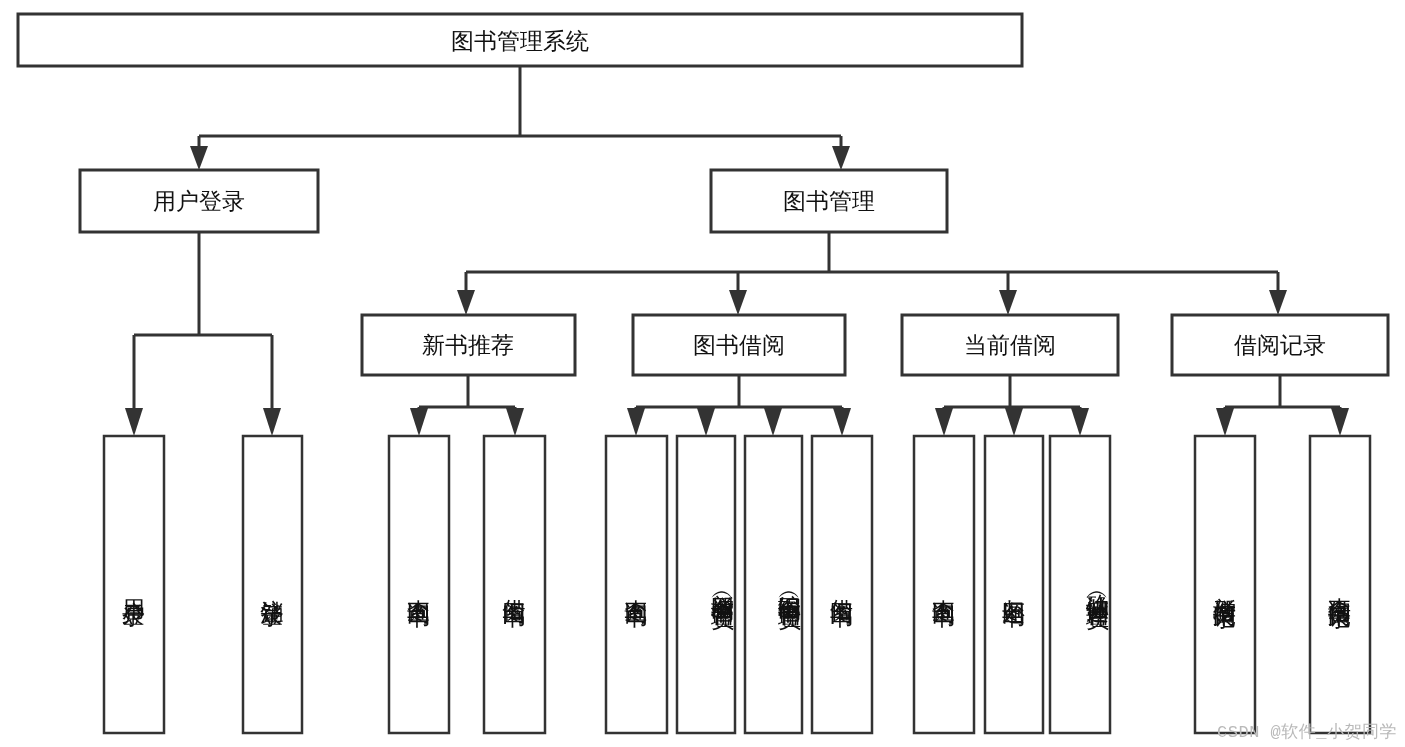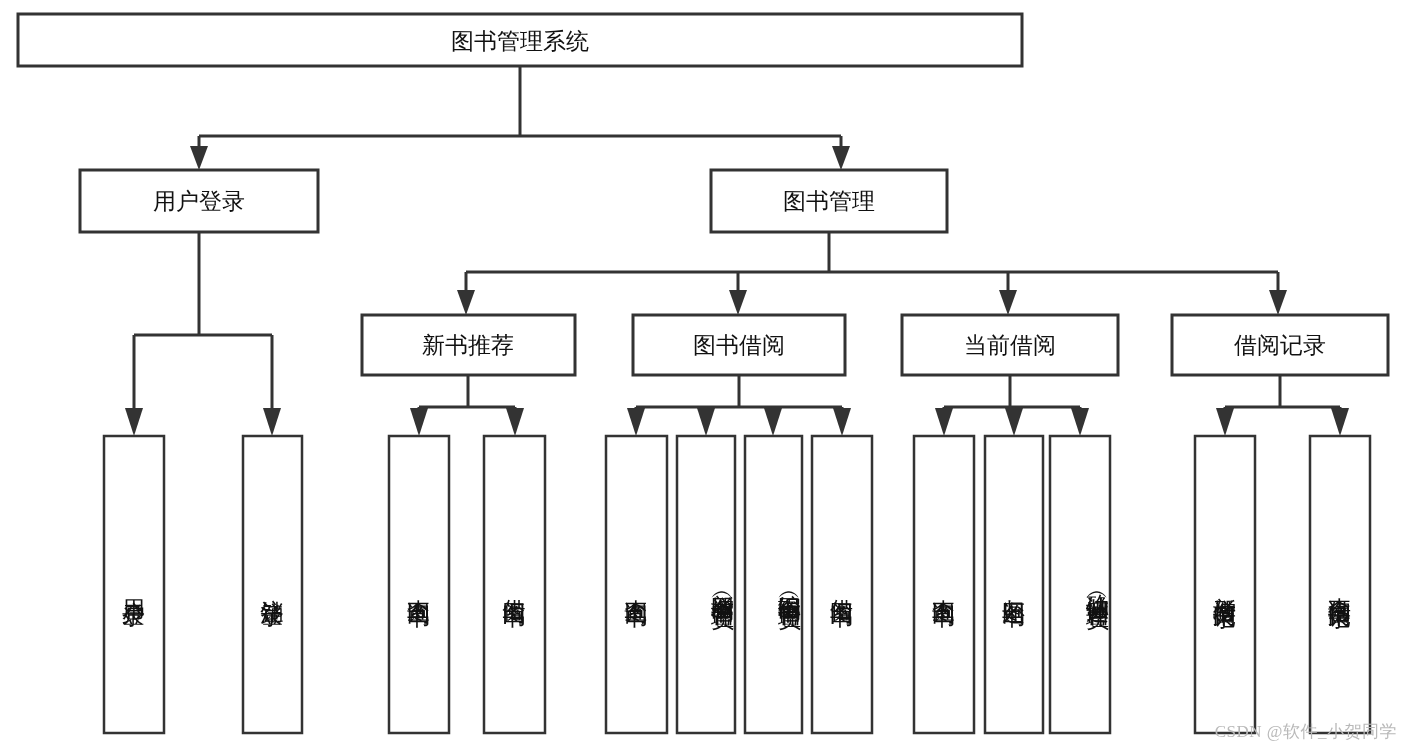--- a/index.html
+++ b/index.html
@@ -35,21 +35,21 @@
     line-height:1.05;
     letter-spacing:2px;
     color:#111111;
     font-family:"DejaVu Sans","Liberation Sans",sans-serif;
     white-space:nowrap;
     pointer-events:none;
   }
   #watermark{
     position:absolute;right:8px;bottom:4px;
     font-size:17px;color:#b9b9b9;
-    font-family:Liberation Serif, serif;
+    font-family:Liberation Mono, monospace;
     letter-spacing:0.5px;
     user-select:none;
   }
 </style>
 </head>
 <body>
 
 <svg id="canvas" viewBox="0 0 1405 747" xmlns="http://www.w3.org/2000/svg">
 
   <g>

